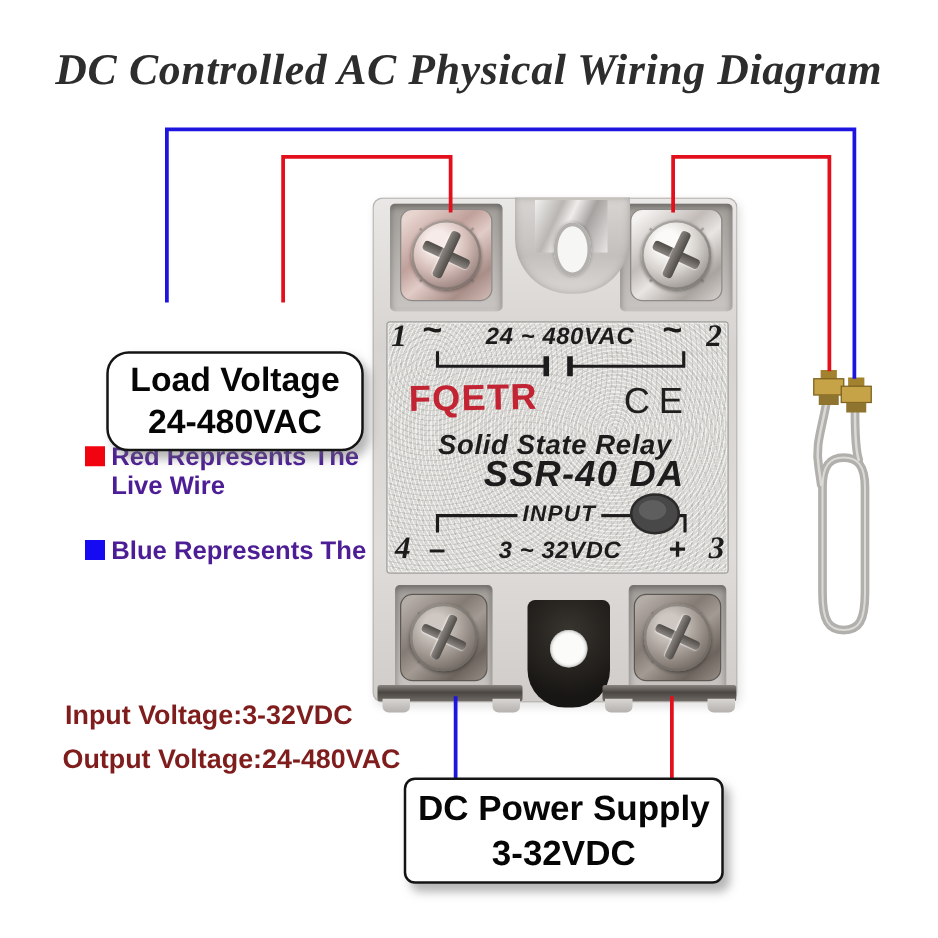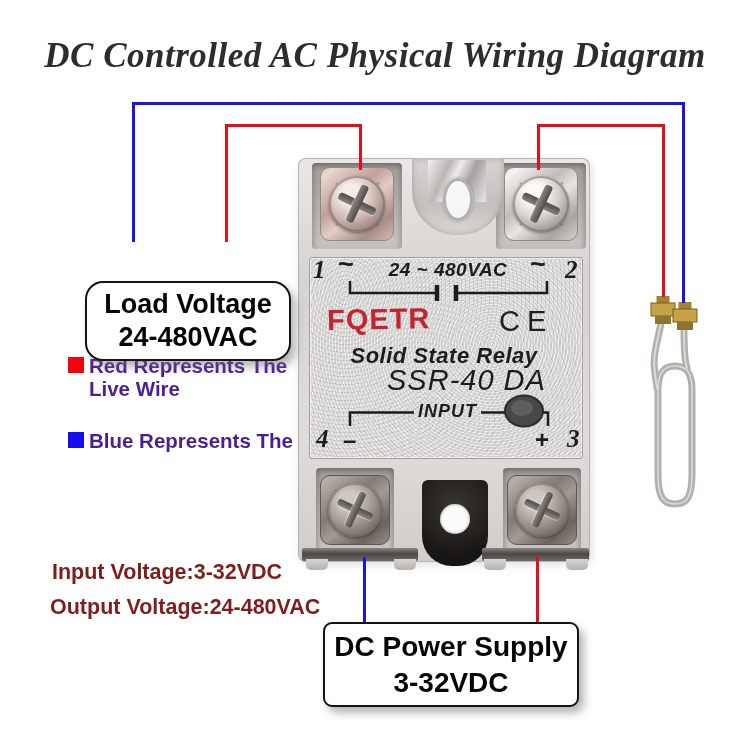--- a/index.html
+++ b/index.html
@@ -69,21 +69,21 @@
          box-shadow:inset 0 0 0 1px rgba(255,255,255,.5);}
 
   
   .ptxt{position:absolute;z-index:4;white-space:nowrap;color:#1c1c1c;}
   .num{font-family:"Liberation Serif",serif;font-style:italic;font-weight:600;font-size:25px;}
   .tilde{font-weight:bold;font-size:27px;}
   .rating{font-weight:bold;font-style:italic;font-size:19px;letter-spacing:.5px;}
   .brand{font-weight:900;font-size:29px;letter-spacing:1px;color:#c22433;transform:rotate(-1deg);}
   .ce{font-size:29px;font-weight:500;letter-spacing:7px;color:#1f1f1f;}
   .pline{font-weight:bold;font-style:italic;font-size:22px;letter-spacing:.5px;}
-  .model{font-weight:normal;font-style:italic;font-size:29px;letter-spacing:1px;padding-left:39px;}
+  .model{font-weight:bold;font-style:italic;font-size:29px;letter-spacing:1px;padding-left:39px;}
   .inputlbl{font-weight:bold;font-style:italic;font-size:18px;letter-spacing:1px;}
   .sign{font-weight:bold;font-size:24px;}
 
   
   .callout{position:absolute;z-index:6;background:#ffffff;border:2.5px solid #141414;
            display:flex;flex-direction:column;align-items:center;justify-content:center;
            font-weight:bold;color:#060606;box-shadow:5px 6px 8px rgba(110,110,110,.5);}
   .callout.load{left:85px;top:237px;width:202px;height:76px;border-radius:18px;
                 font-size:27px;line-height:33px;margin-top:44px;}
   .callout.dc{left:323px;top:622px;width:252px;height:81px;border-radius:9px;
@@ -170,20 +170,21 @@
   <div class="ptxt brand" style="left:327px;top:303px;">FQETR</div>
   <div class="ptxt ce" style="left:499px;top:305px;">CE</div>
 
   <div class="ptxt pline" style="left:334px;top:343px;width:220px;text-align:center;">Solid State Relay</div>
   <div class="ptxt model" style="left:348px;top:364px;">SSR-40 DA</div>
 
   <div class="ptxt inputlbl" style="left:418px;top:401px;">INPUT</div>
 
   <div class="ptxt num" style="left:316px;top:425px;">4</div>
   <div class="ptxt sign" style="left:343px;top:426px;">–</div>
+  <div class="ptxt rating" style="left:378px;top:430px;width:140px;text-align:center;">3 ~ 32VDC</div>
   <div class="ptxt sign" style="left:535px;top:426px;">+</div>
   <div class="ptxt num" style="left:567px;top:425px;">3</div>
 
   <svg class="overlay" width="750" height="750" viewBox="0 0 750 750">
 
     <g>
       <path d="M661,323 C657,345 652,356 655,374 L657,388" fill="none" stroke="#b2b0ad" stroke-width="7" stroke-linecap="round"></path>
       <path d="M684,329 C684,352 685,362 687,368" fill="none" stroke="#b2b0ad" stroke-width="7" stroke-linecap="round"></path>
       <path d="M658,390 C658,372 664,366 675,366 C686,366 692,372 692,390 L692,474 C692,497 687,504 675,504 C663,504 658,497 658,474 Z" fill="none" stroke="#b2b0ad" stroke-width="7"></path>
       <path d="M661,323 C657,345 652,356 655,374 L657,388" fill="none" stroke="#dcdad7" stroke-width="2" stroke-linecap="round"></path>

